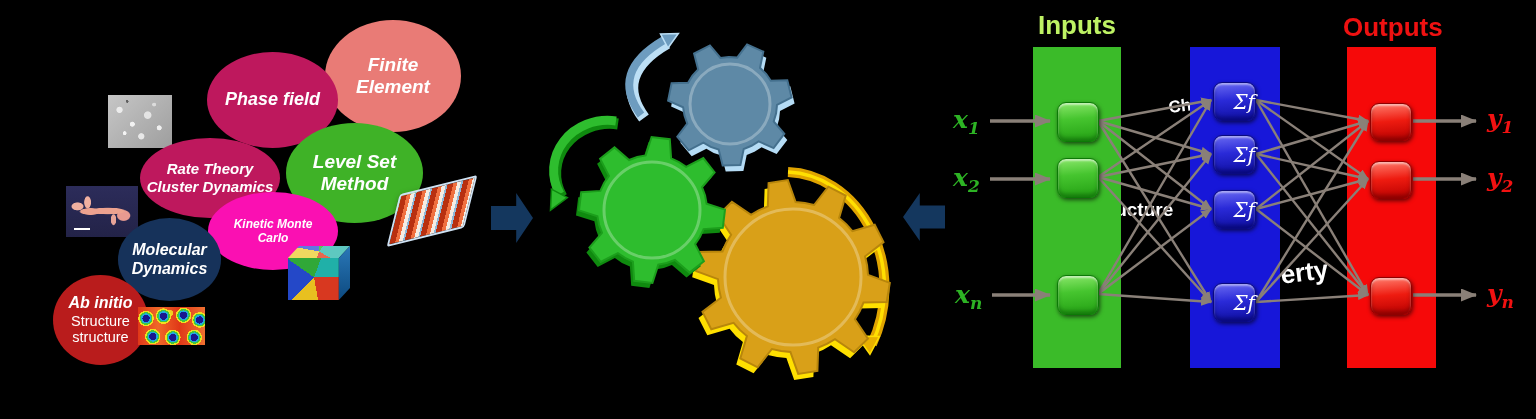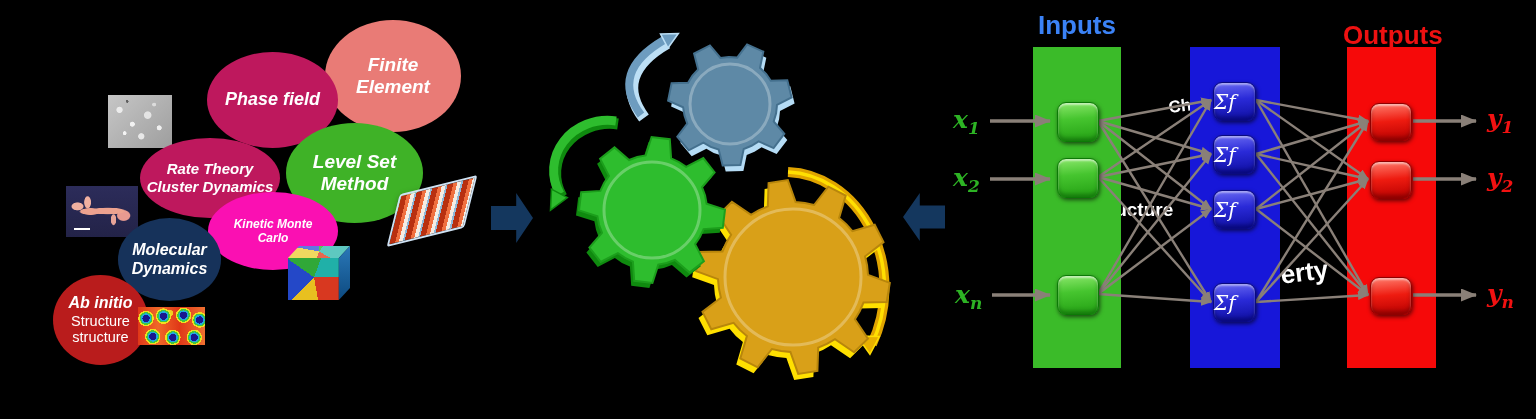--- a/index.html
+++ b/index.html
@@ -74,33 +74,33 @@
   
   .gearsvg{position:absolute;left:480px;top:0;width:480px;height:419px;}
   .gearlabel{position:absolute;color:#fff;font-weight:bold;text-align:center;
        text-shadow:0 1px 2px rgba(0,0,0,.45);transform:translate(-50%,-50%);}
   .gl-chem  {left:1210px;top:103px;font-size:17px;transform:translate(-50%,-50%) rotate(-7deg);}
   .gl-struct{left:1131px;top:210px;font-size:19px;}
   .gl-prop  {left:1275px;top:276px;font-size:26px;transform:translate(-50%,-50%) rotate(-7deg);}
 
   
   .nn-title{position:absolute;font-size:26px;font-weight:bold;letter-spacing:0px;}
-  .t-in {left:1033px;top:10px;width:88px;text-align:center;color:#3b82f6;}
-  .t-out{left:1343px;top:12px;width:96px;text-align:center;color:#EE1111;margin-top:8px;}
+  .t-in {left:1033px;top:10px;width:88px;text-align:center;color:#bef264;}
+  .t-out{left:1343px;top:12px;width:96px;text-align:center;color:#EE1111;}
   .bar{position:absolute;top:47px;height:321px;}
   .bar-in {left:1033px;width:88px;background:#3BBB29;}
   .bar-hid{left:1190px;width:90px;background:#1717D9;}
   .bar-out{left:1347px;width:89px;background:#F60909;}
   .nnsvg{position:absolute;left:940px;top:0;width:596px;height:419px;}
   .node{position:absolute;border-radius:9px;}
   .gnode{width:40px;height:38px;border:1px solid #0c7a06;
        background:linear-gradient(175deg,#8ae76a 0%,#46c52f 42%,#23a013 100%);
        box-shadow:inset 0 2px 2px rgba(255,255,255,.55),inset 0 -3px 4px rgba(0,70,0,.45),1px 2px 4px rgba(0,0,0,.6);}
   .bnode{width:41px;height:37px;border:1px solid #0a0a80;color:#fff;
-       display:flex;align-items:center;justify-content:flex-start;
+       display:flex;align-items:center;justify-content:flex-end;
        font-family:"DejaVu Serif",serif;font-style:italic;font-size:20px;
        background:linear-gradient(175deg,#6a6af2 0%,#2a2ad8 45%,#0e0ea0 100%);
        box-shadow:inset 0 2px 2px rgba(255,255,255,.45),inset 0 -3px 4px rgba(0,0,80,.5),1px 2px 4px rgba(0,0,0,.6);}
   .rnode{width:40px;height:36px;border:1px solid #8f0000;
        background:linear-gradient(175deg,#ff7d6d 0%,#ee1b10 48%,#b80000 100%);
        box-shadow:inset 0 2px 2px rgba(255,255,255,.5),inset 0 -3px 4px rgba(90,0,0,.5),1px 2px 4px rgba(0,0,0,.6);}
   .mlabel{position:absolute;font-family:"DejaVu Serif",serif;font-weight:bold;
        font-style:italic;font-size:25px;line-height:1;text-align:center;}
   .mlabel sub{font-size:17px;line-height:1;}
   .xlab{color:#2DB324;} .ylab{color:#F21111;}

